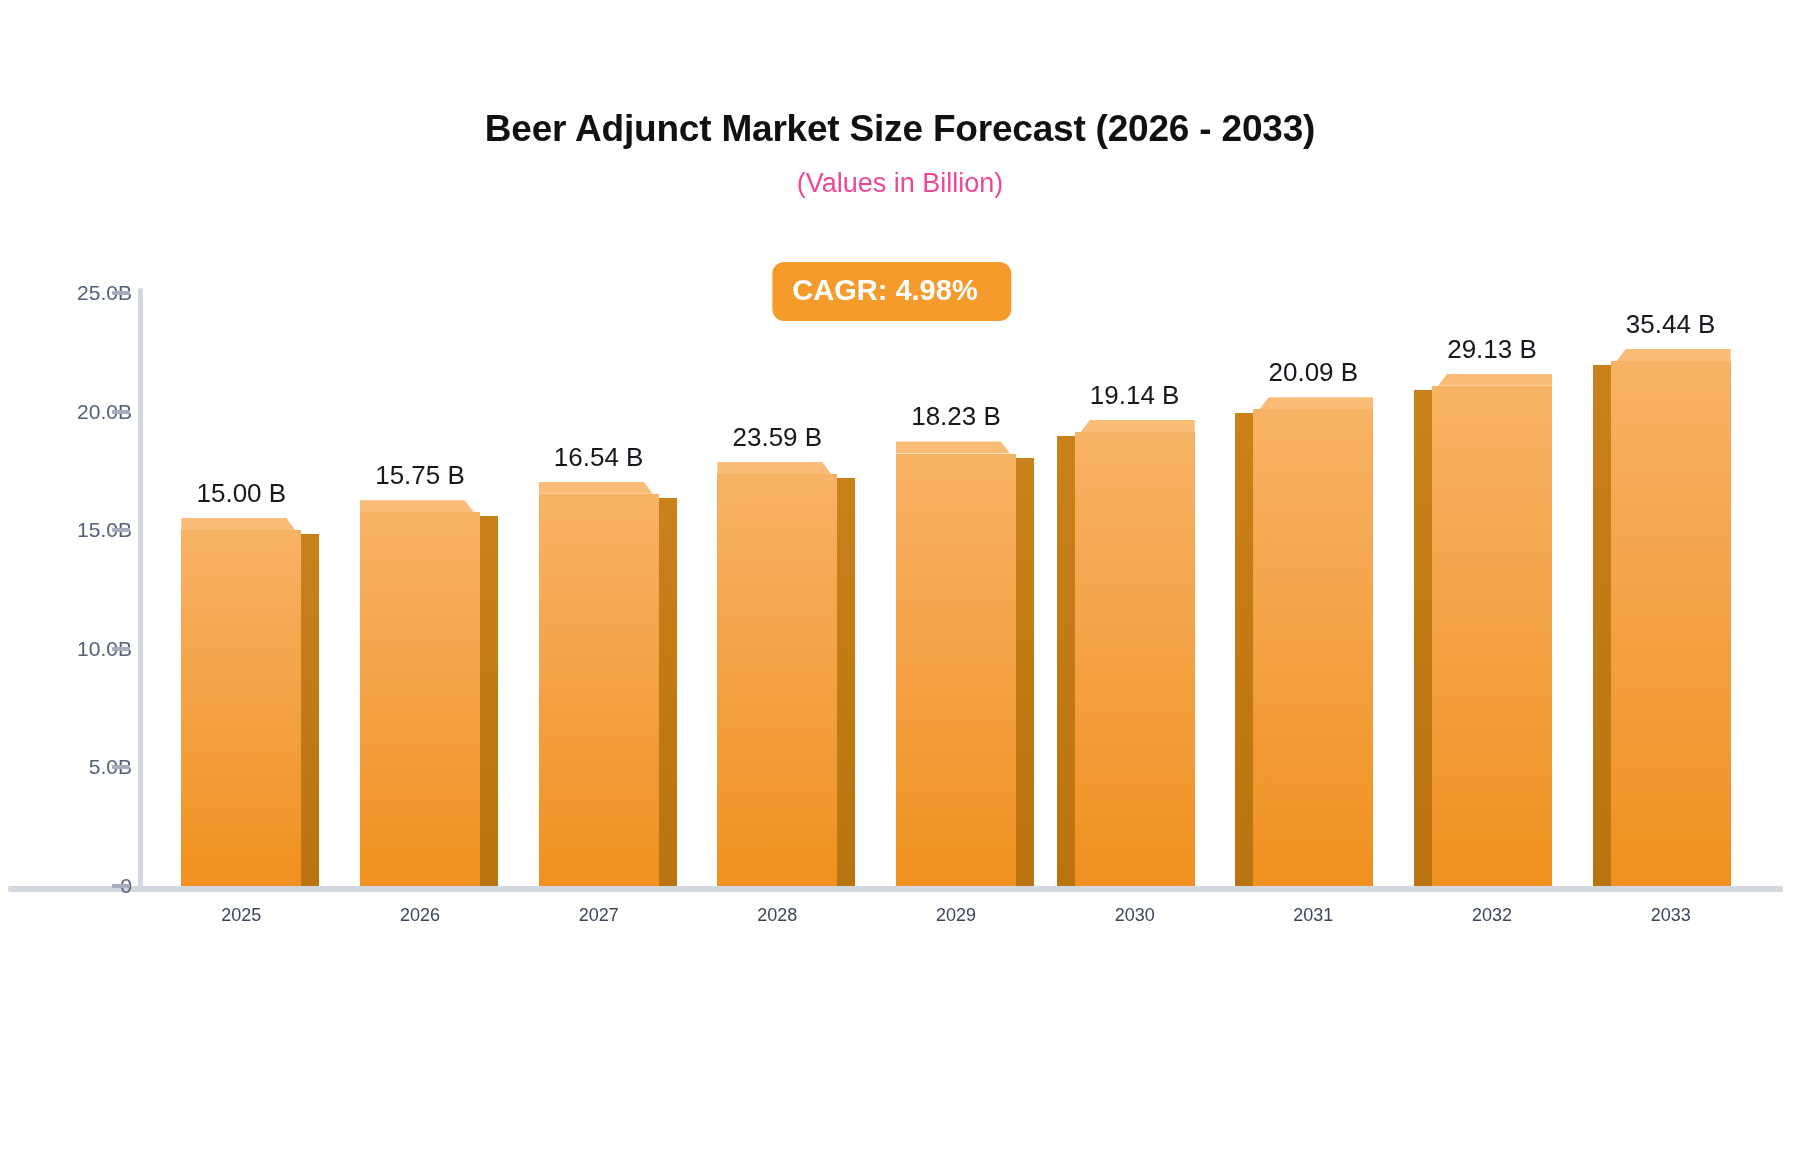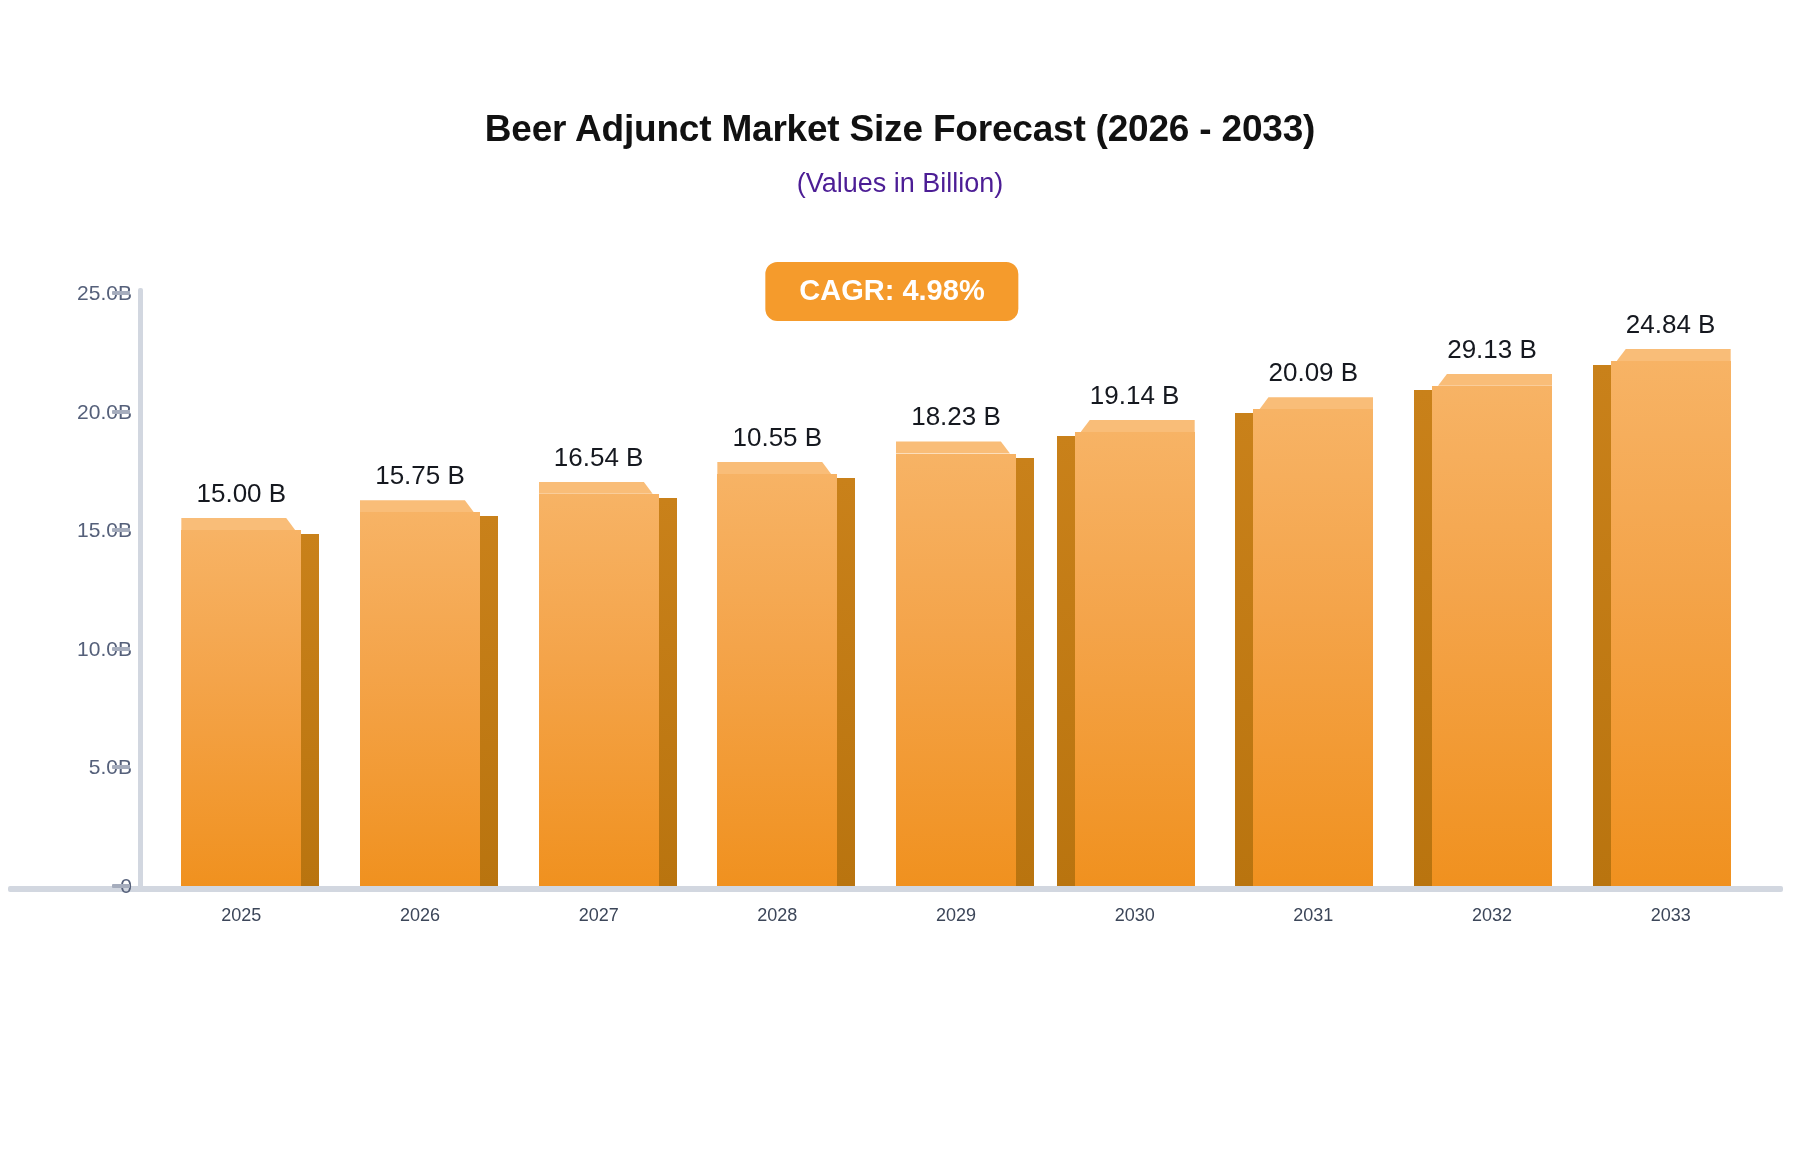--- a/index.html
+++ b/index.html
@@ -15,31 +15,31 @@
   .title {
     position: absolute; left: 0; top: 108px; width: 1800px;
     text-align: center;
     font-size: 37px; font-weight: bold; letter-spacing: -0.2px;
     color: #111111;
   }
   .subtitle {
     position: absolute; left: 0; top: 168px; width: 1800px;
     text-align: center;
     font-size: 27px; font-weight: normal;
-    color: #4c1d95;
+    color: #ec4899;
   }
 
   
   .cagr-badge {
     position: absolute; left: 50%; top: 262px;
     transform: translateX(-50%);
     background: #F59B2C;
     color: #ffffff;
     font-size: 29px; font-weight: bold;
-    padding: 14px 34px 16px 34px;
+    padding: 14px 34px 16px 20px;
     border-radius: 12px;
     white-space: nowrap;
     line-height: 1;
   }
 
   
   
   .y-axis-line {
     position: absolute; left: 138px; top: 288px;
     width: 5px; height: 600px;
@@ -191,22 +191,22 @@
       <div class="xtick" style="left: 956px;">2029</div>
       <div class="xtick" style="left: 1134.67px;">2030</div>
       <div class="xtick" style="left: 1313.33px;">2031</div>
       <div class="xtick" style="left: 1492px;">2032</div>
       <div class="xtick" style="left: 1670.67px;">2033</div>
     </div>
   <div id="blabels">
       <div class="bar-label" style="left: 241.333px; top: 478.1px;">15.00 B</div>
       <div class="bar-label" style="left: 420px; top: 460.31px;">15.75 B</div>
       <div class="bar-label" style="left: 598.667px; top: 441.571px;">16.54 B</div>
-      <div class="bar-label" style="left: 777.333px; top: 422.121px;">10.55 B</div>
+      <div class="bar-label" style="left: 777.333px; top: 422.121px;">23.59 B</div>
       <div class="bar-label" style="left: 956px; top: 401.484px;">18.23 B</div>
       <div class="bar-label" style="left: 1134.67px; top: 379.899px;">19.14 B</div>
       <div class="bar-label" style="left: 1313.33px; top: 357.365px;">20.09 B</div>
       <div class="bar-label" style="left: 1492px; top: 333.645px;">29.13 B</div>
-      <div class="bar-label" style="left: 1670.67px; top: 308.976px;">24.84 B</div>
+      <div class="bar-label" style="left: 1670.67px; top: 308.976px;">35.44 B</div>
     </div>
 
 
 </div>
 
 </body></html>

